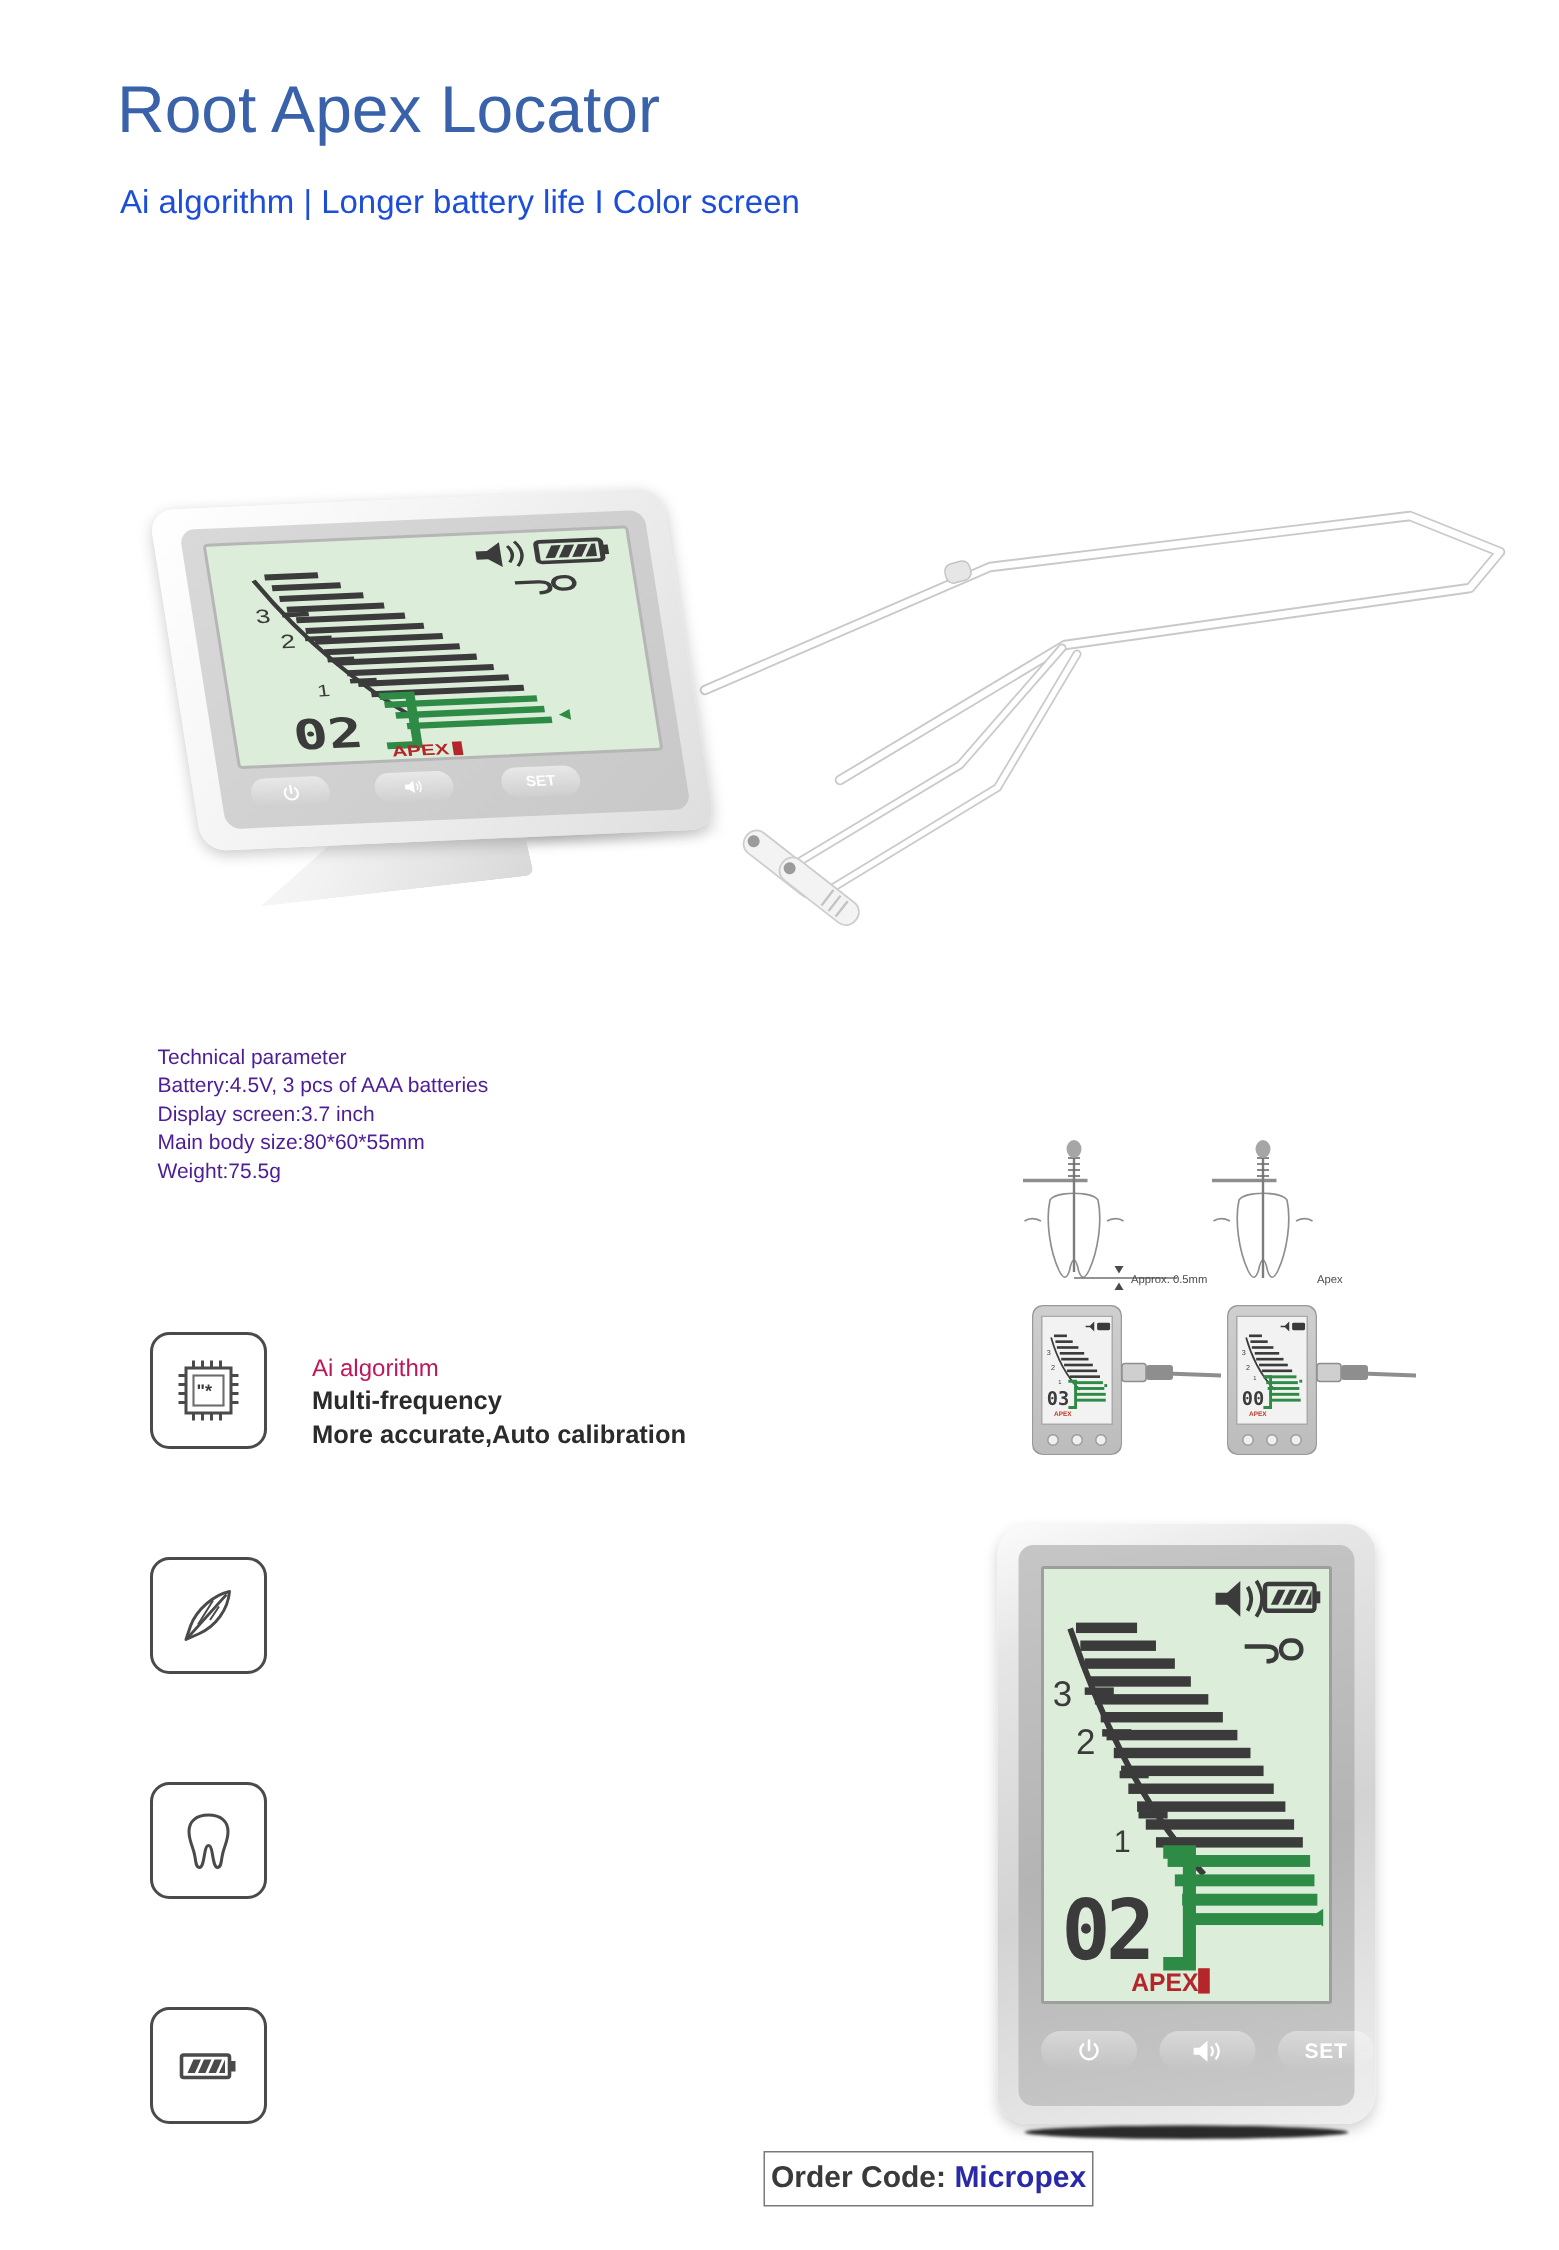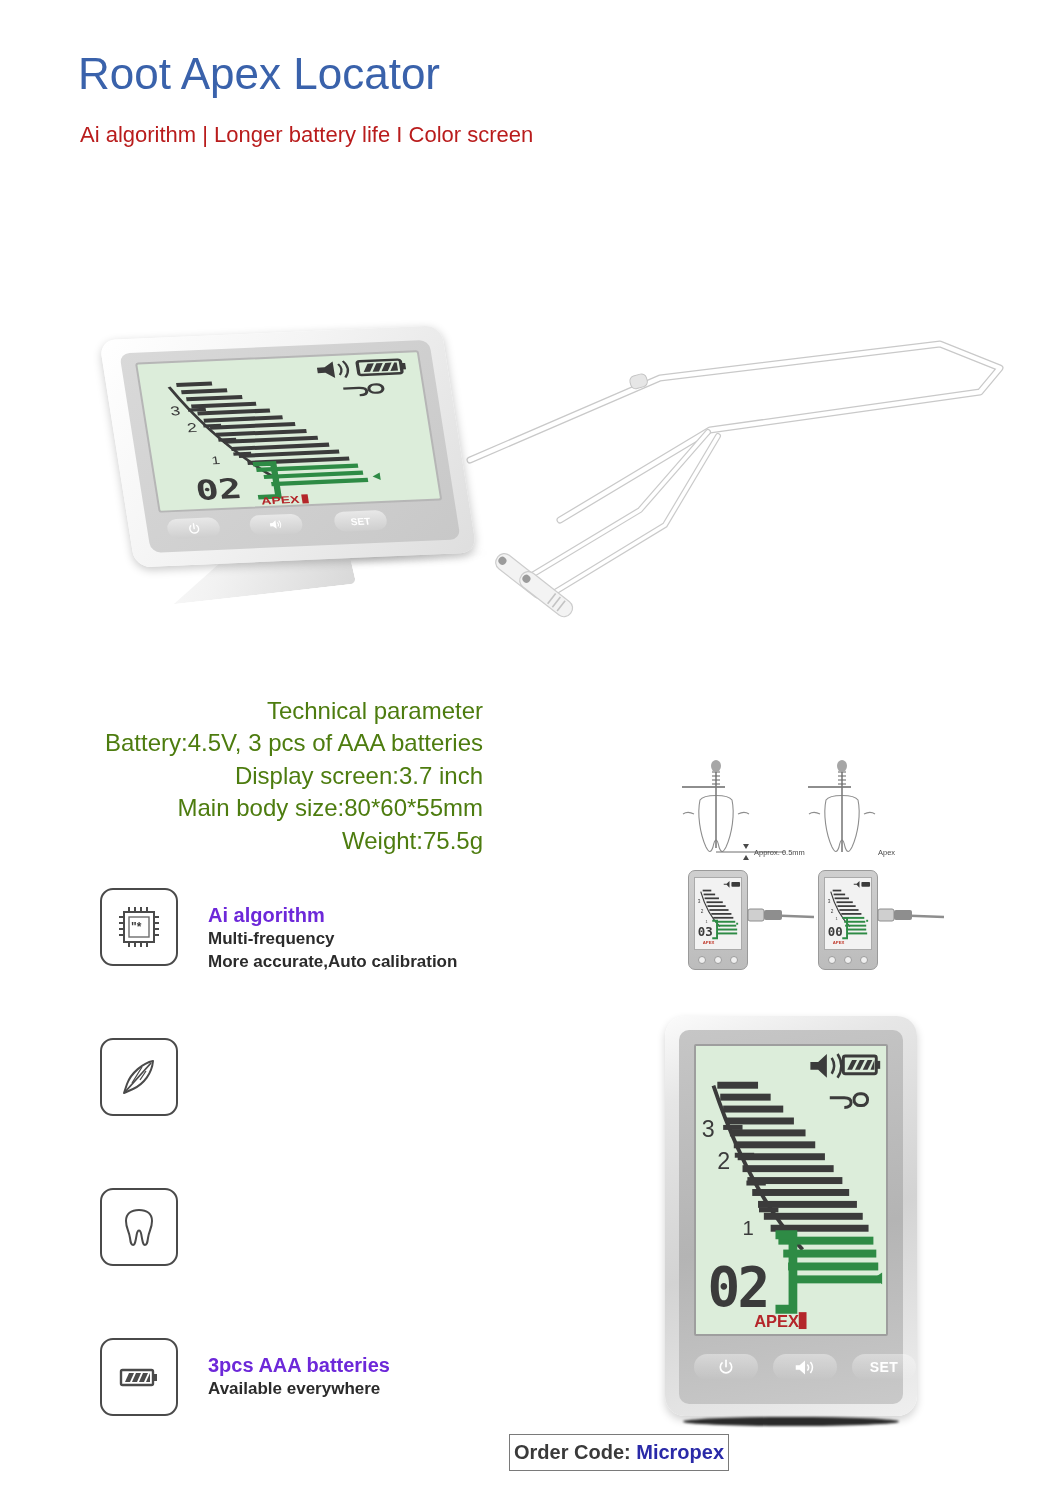--- a/index.html
+++ b/index.html
@@ -14,21 +14,21 @@
   .page { position:relative; width:1039px; height:1280px; }
 
   
   .title {
     position:absolute; left:78px; top:50px;
     font-size:44px; font-weight:400; letter-spacing:0px;
     color:#3a62ab; line-height:1.1;
   }
   .subtitle {
     position:absolute; left:80px; top:122px;
-    font-size:22px; font-weight:400; color:#b91c1c;
+    font-size:22px; font-weight:400; color:#1d4ed8;
   }
 
   
   .hero { position:absolute; left:60px; top:300px; width:900px; height:360px; }
   .hero-shadow {
     position:absolute; left:95px; top:240px; width:330px; height:26px;
     background:radial-gradient(ellipse at center, rgba(90,90,90,.45) 0%, rgba(140,140,140,0) 72%);
     filter:blur(2px);
   }
   .hero-device {
@@ -71,33 +71,33 @@
 
   
   .lcd { position:relative; width:100%; height:100%; }
 
   
   .cable { position:absolute; left:400px; top:20px; width:560px; height:330px; }
 
   
   .tech {
     position:absolute; left:105px; top:695px;
-    font-size:24px; line-height:1.35; color:#4d7c0f;text-align:right;
+    font-size:14px; line-height:1.35; color:#4c1d95;
   }
 
   
   .features { position:absolute; left:100px; top:888px; width:440px; }
   .feature { position:relative; height:150px; }
   .feat-icon {
     position:absolute; left:0; top:0; width:78px; height:78px;
     border:2.5px solid #4a4a4a; border-radius:13px;
     display:flex; align-items:center; justify-content:center;
   }
   .feat-text { position:absolute; left:108px; top:14px; }
-  .feat-title { font-size:20px; font-weight:700; color:#6d28d9; line-height:1.32; }
+  .feat-title { font-size:16px; font-weight:400; color:#be185d; line-height:1.32; }
   .feat-line { font-size:17px; font-weight:700; color:#2b2b2b; line-height:1.32; }
 
   
   .badge {
     position:absolute; left:637px; top:664px;
     padding:8px 26px; border:1.6px solid #6d6d6d; border-radius:22px;
     font-size:17.5px; color:#2b2b2b; white-space:nowrap;
   }
   .diagrams { position:absolute; left:670px; top:752px; width:250px; height:240px; }
 
@@ -364,24 +364,20 @@
           <rect x="6" y="17" width="32" height="15" rx="1.5" fill="none" stroke="#4a4a4a" stroke-width="2.4"></rect>
           <rect x="38" y="21" width="4" height="7" fill="#4a4a4a"></rect>
           <g fill="#4a4a4a">
             <polygon points="10,29 14,20 19,20 15,29"></polygon>
             <polygon points="17,29 21,20 26,20 22,29"></polygon>
             <polygon points="24,29 28,20 33,20 29,29"></polygon>
             <polygon points="31,29 35,20 35,29"></polygon>
           </g>
         </svg>
       </div>
-      <div class="feat-text">
-        <div class="feat-title">3pcs AAA batteries</div>
-        <div class="feat-line">Available everywhere</div>
-      </div>
     </div>
   </div>
 
 
   <div class="diagrams">
     <svg width="250" height="130" viewBox="0 0 250 130">
 
       <g fill="none" stroke="#8e8e8e" stroke-width="1.1">
         <path d="M30,48 C27,62 30,82 36,95 C39,101 41,101 43,95 C44,90 45,88 46,88 C47,88 48,90 49,95 C51,101 53,101 56,95 C62,82 65,62 62,48 C58,42 34,42 30,48 Z"></path>
         <path d="M24,62 C20,60 16,60 13,62"></path>

